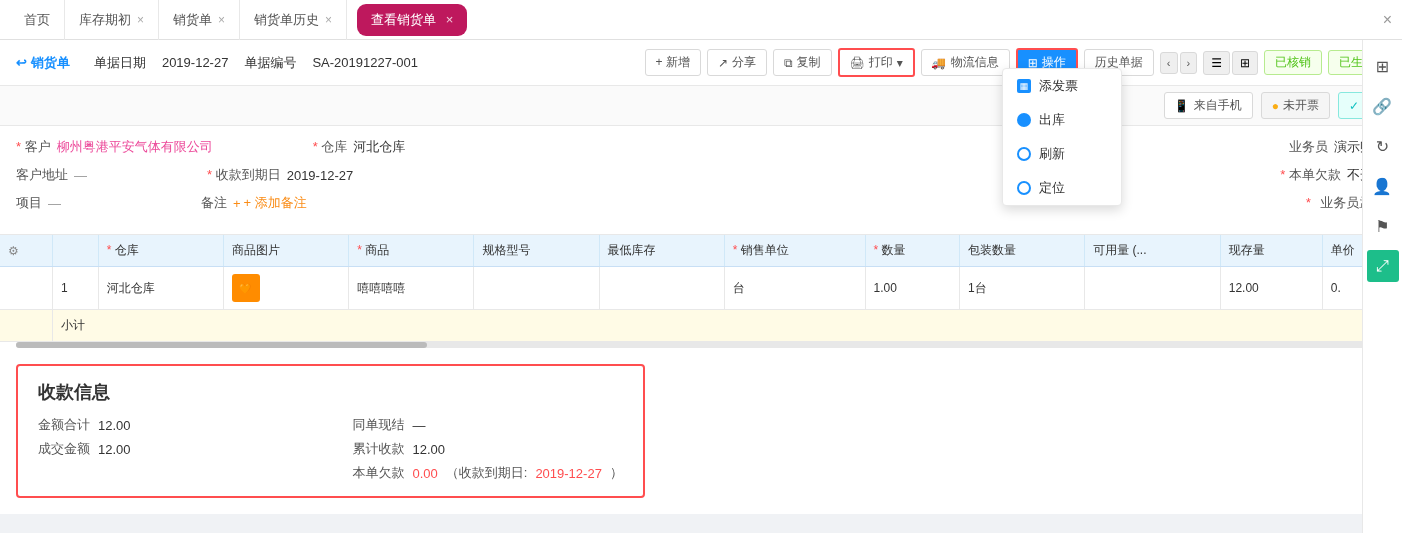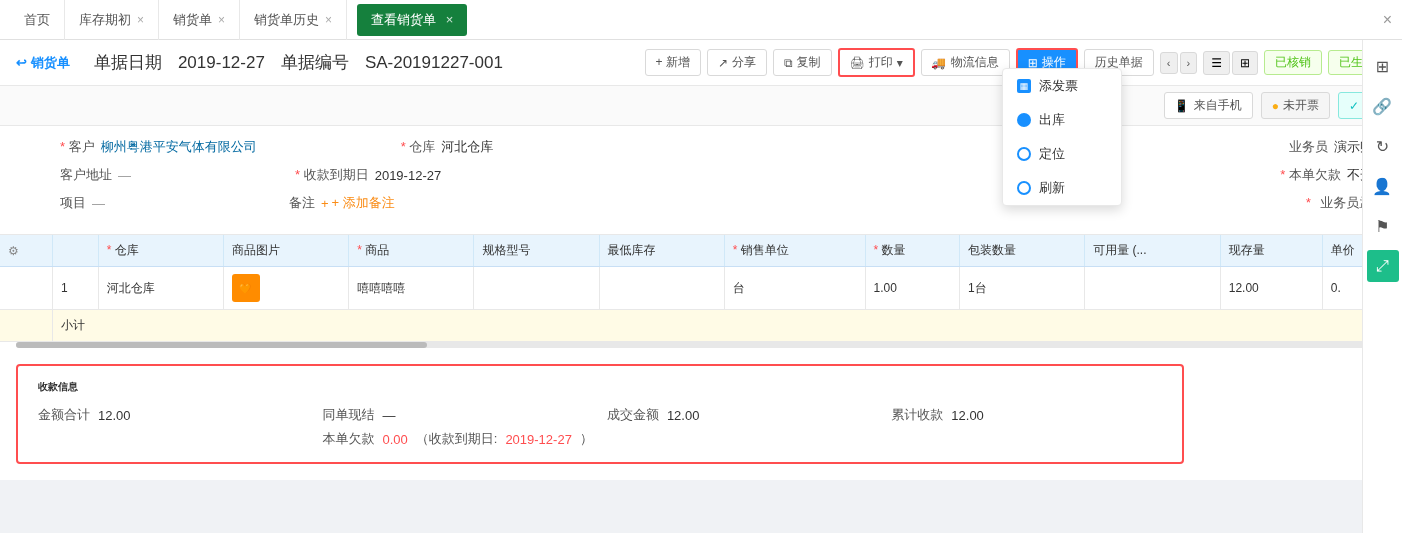--- a/index.html
+++ b/index.html
@@ -11,38 +11,38 @@
       border-bottom: 1px solid #e0e0e0; padding: 0 10px; height: 40px;
       position: relative;
     }
     .tab-item {
       display: flex; align-items: center; padding: 0 14px; height: 40px;
       cursor: pointer; font-size: 13px; color: #555; border-right: 1px solid #e8e8e8;
       white-space: nowrap;
     }
     .tab-item .tab-close { margin-left: 6px; color: #aaa; font-size: 12px; cursor: pointer; }
     .tab-highlight {
-      background: #15803d; color: #fff; border-radius: 3px;
+      background: #be185d; color: #fff; border-radius: 9px;
       padding: 7px 14px; margin-left: 10px; cursor: pointer; font-size: 13px;
     }
     .tab-highlight .tab-close { margin-left: 6px; color: rgba(255,255,255,0.8); }
     .tab-bar-close { margin-left: auto; color: #999; cursor: pointer; font-size: 16px; }
 
     
     .main-content { background: #fff; margin: 0; padding: 0; }
 
     
     .doc-header {
       display: flex; align-items: center; padding: 8px 16px;
       border-bottom: 1px solid #e8e8e8; background: #fff;
       flex-wrap: wrap; gap: 8px;
     }
     .doc-title { display: flex; align-items: center; color: #1890ff; font-size: 13px; font-weight: bold; margin-right: 16px; }
     .doc-title-icon { margin-right: 4px; }
-    .doc-meta { display: flex; align-items: center; gap: 16px; color: #555; font-size: 17px; }
+    .doc-meta { display: flex; align-items: center; gap: 16px; color: #555; font-size: 13px; }
     .doc-meta span { color: #333; }
     .doc-actions { margin-left: auto; display: flex; align-items: center; gap: 6px; }
     .action-btn {
       display: flex; align-items: center; gap: 4px;
       padding: 4px 10px; border: 1px solid #d9d9d9; border-radius: 3px;
       background: #fff; cursor: pointer; font-size: 12px; color: #555;
       white-space: nowrap;
     }
     .action-btn.print-btn { position: relative; }
     .action-btn.operations-btn { background: #1890ff; color: #fff; border-color: #1890ff; }
@@ -67,24 +67,24 @@
       padding: 4px 10px; border: 1px solid #d9d9d9; border-radius: 3px;
       background: #fff; cursor: pointer; font-size: 12px; color: #555;
     }
     .sub-btn.not-open { background: #f5f5f5; }
     .sub-btn.checked { background: #e6fffb; color: #13c2c2; border-color: #87e8de; }
 
     
     .form-section { padding: 12px 16px; background: #fff; }
     .form-row { display: flex; align-items: center; margin-bottom: 10px; gap: 20px; flex-wrap: wrap; }
     .form-field { display: flex; align-items: center; gap: 6px; }
-    .form-label { color: #555; font-size: 13px; white-space: nowrap; margin-left: 44px; }
+    .form-label { color: #555; font-size: 13px; white-space: nowrap; }
     .required::before { content: "* "; color: #ff4d4f; }
     .form-value { color: #333; font-size: 13px; }
-    .form-value.link { color: #0369a1; cursor: pointer; }
+    .form-value.link { color: #ec4899; cursor: pointer; }
     .form-value.dash { color: #999; }
     .add-note { color: #fa8c16; cursor: pointer; font-size: 13px; display: flex; align-items: center; gap: 3px; }
 
     
     .table-wrapper { overflow-x: auto; border-top: 1px solid #e8e8e8; }
     table { width: 100%; border-collapse: collapse; font-size: 12px; }
     table th {
       background: #e8f4fd; padding: 7px 8px; text-align: left;
       border-right: 1px solid #d0e8f8; border-bottom: 1px solid #c8dff5;
       color: #333; font-weight: normal; white-space: nowrap;
@@ -96,22 +96,22 @@
     table tr.subtotal td { background: #fffbe6; }
     .gear-icon { color: #888; cursor: pointer; }
     .product-thumb { width: 28px; height: 28px; background: #ff8c00; border-radius: 3px; display: flex; align-items: center; justify-content: center; color: #fff; font-size: 10px; }
 
     
     .payment-section {
       margin: 10px 16px; padding: 14px 20px;
       border: 2px solid #ff4d4f; border-radius: 4px;
       background: #fff; display: inline-block; min-width: 520px;
     }
-    .payment-title { font-weight: bold; font-size: 10px; margin-bottom: 12px; color: #333; }
-    .payment-grid { display: grid; grid-template-columns: 1fr 1fr 1fr 1fr; gap: 6px 14px; }
+    .payment-title { font-weight: bold; font-size: 18px; margin-bottom: 12px; color: #333; }
+    .payment-grid { display: grid; grid-template-columns: 1fr 1fr; gap: 6px 44px; }
     .payment-row { display: flex; align-items: center; gap: 8px; font-size: 13px; }
     .payment-label { color: #555; white-space: nowrap; }
     .payment-value { color: #333; }
     .payment-value.red { color: #ff4d4f; }
     .payment-date { color: #ff4d4f; }
 
     
     .right-sidebar {
       position: fixed; right: 0; top: 40px; width: 40px;
       background: #fff; border-left: 1px solid #e8e8e8;
@@ -370,25 +370,25 @@
   <div class="dropdown-item">
     <div class="dropdown-icon-square">▦</div>
     <span>添发票</span>
   </div>
   <div class="dropdown-item">
     <div class="dropdown-icon-circle"></div>
     <span>出库</span>
   </div>
   <div class="dropdown-item">
     <div class="dropdown-icon-circle-outline"></div>
-    <span>定位</span>
+    <span>刷新</span>
   </div>
   <div class="dropdown-item">
     <div class="dropdown-icon-circle-outline"></div>
-    <span>刷新</span>
+    <span>定位</span>
   </div>
 </div>
 
 <div class="right-sidebar">
   <div class="sidebar-icon">⊞</div>
   <div class="sidebar-icon">🔗</div>
   <div class="sidebar-icon">↻</div>
   <div class="sidebar-icon">👤</div>
   <div class="sidebar-icon">⚑</div>
   <div class="sidebar-icon active-green">⤢</div>

